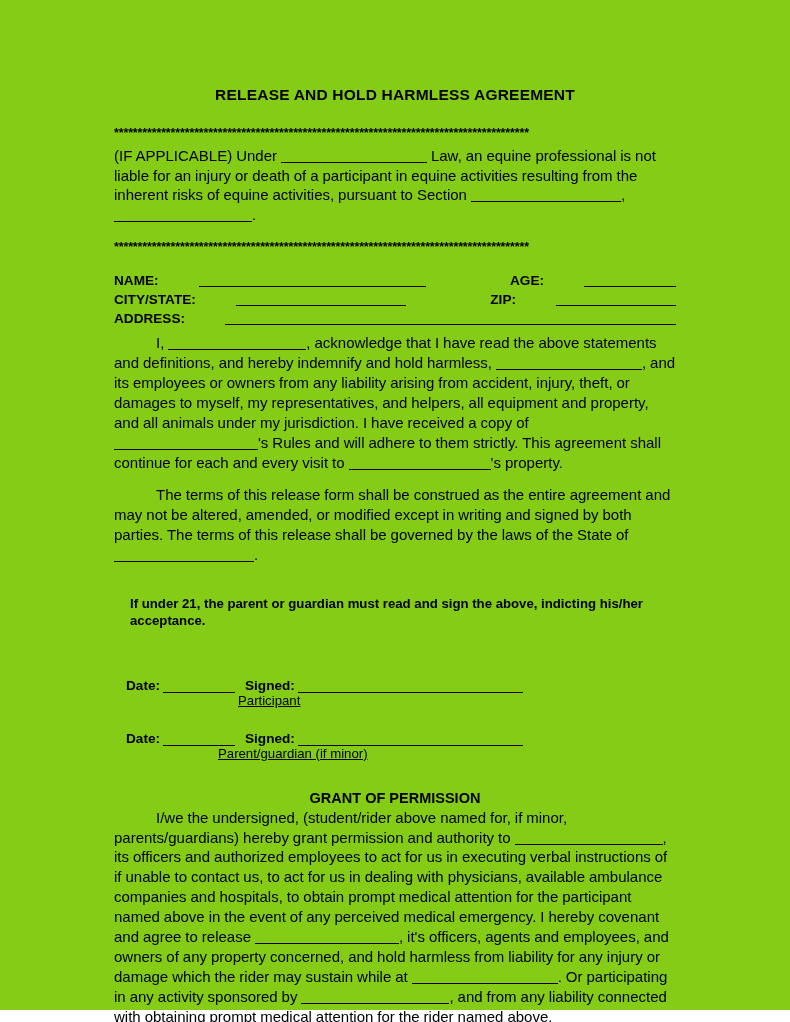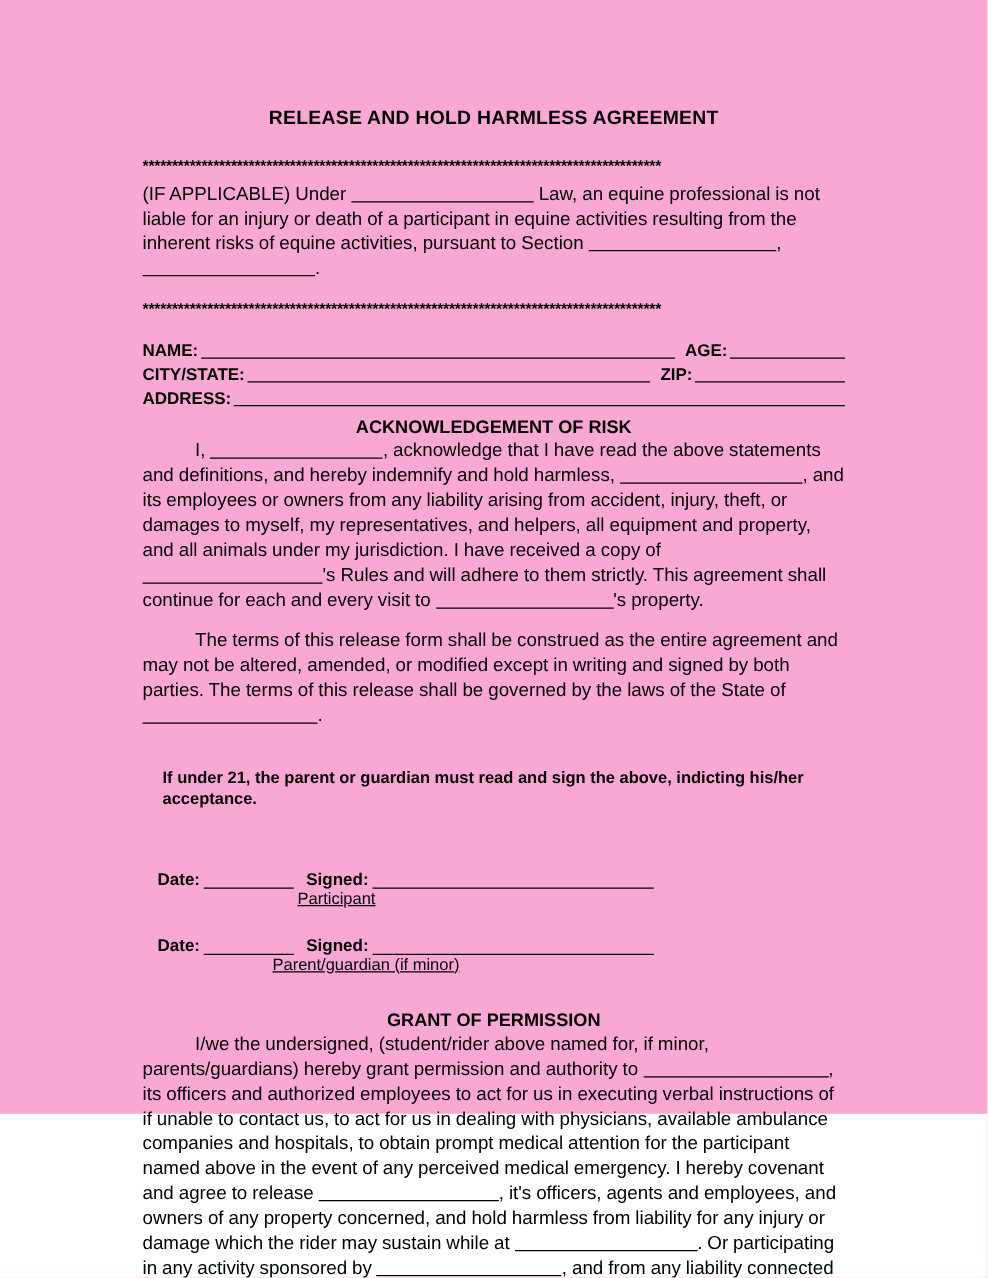--- a/index.html
+++ b/index.html
@@ -10,22 +10,22 @@
   body {
     width: 790px;
     height: 1022px;
     font-family: "Liberation Sans", sans-serif;
     color: #000000;
     -webkit-font-smoothing: antialiased;
   }
   .page {
     position: relative;
     width: 790px;
-    height: 891px;
-    background: #f9a8d4;
+    height: 1010px;
+    background: #84cc16;
     box-sizing: border-box;
   }
   .content {
     position: absolute;
     left: 114px;
     top: 80px;
     width: 562px;
   }
 
   
@@ -98,20 +98,21 @@
     margin: 0;
   }
   .info-row {
     display: flex;
     align-items: flex-end;
     font-size: 13.6px;
     font-weight: bold;
     line-height: 1.0;
     height: 19px;
     white-space: nowrap;
+    gap: 38px;
   }
   .info-label {
     flex: 0 0 auto;
     padding-right: 2px;
   }
   .info-rule {
     flex: 1 1 auto;
     border-bottom: 1.4px solid #000;
     height: 13px;
   }
@@ -205,21 +206,20 @@
       <div class="info-row">
         <span class="info-label">ADDRESS:</span>
         <span class="info-rule"></span>
       </div>
 
 
     </div>
 
     <div class="sp-8"></div>
 
-    <h2 class="section-heading">ACKNOWLEDGEMENT OF RISK</h2>
 
     <p class="body-text"><span class="indent"></span><span>I, </span><span class="blank b-i"></span><span>, acknowledge that I have read the above statements and definitions, and hereby indemnify and hold harmless, </span><span class="blank b-hold"></span><span>, and its employees or owners from any liability arising from accident, injury, theft, or damages to myself, my representatives, and helpers, all equipment and property, and all animals under my jurisdiction. I have received a copy of </span><span class="blank b-copy"></span><span>'s Rules and will adhere to them strictly. This agreement shall continue for each and every visit to </span><span class="blank b-visit"></span><span>'s property.</span></p>
 
     <div class="sp-12"></div>
 
     <p class="body-text"><span class="indent"></span><span>The terms of this release form shall be construed as the entire agreement and may not be altered, amended, or modified except in writing and signed by both parties. The terms of this release shall be governed by the laws of the State of </span><span class="blank b-state"></span><span>.</span></p>
 
     <div class="sp-14"></div>
 
     <p class="bold-note">If under 21, the parent or guardian must read and sign the above, indicting his/her acceptance.</p>

